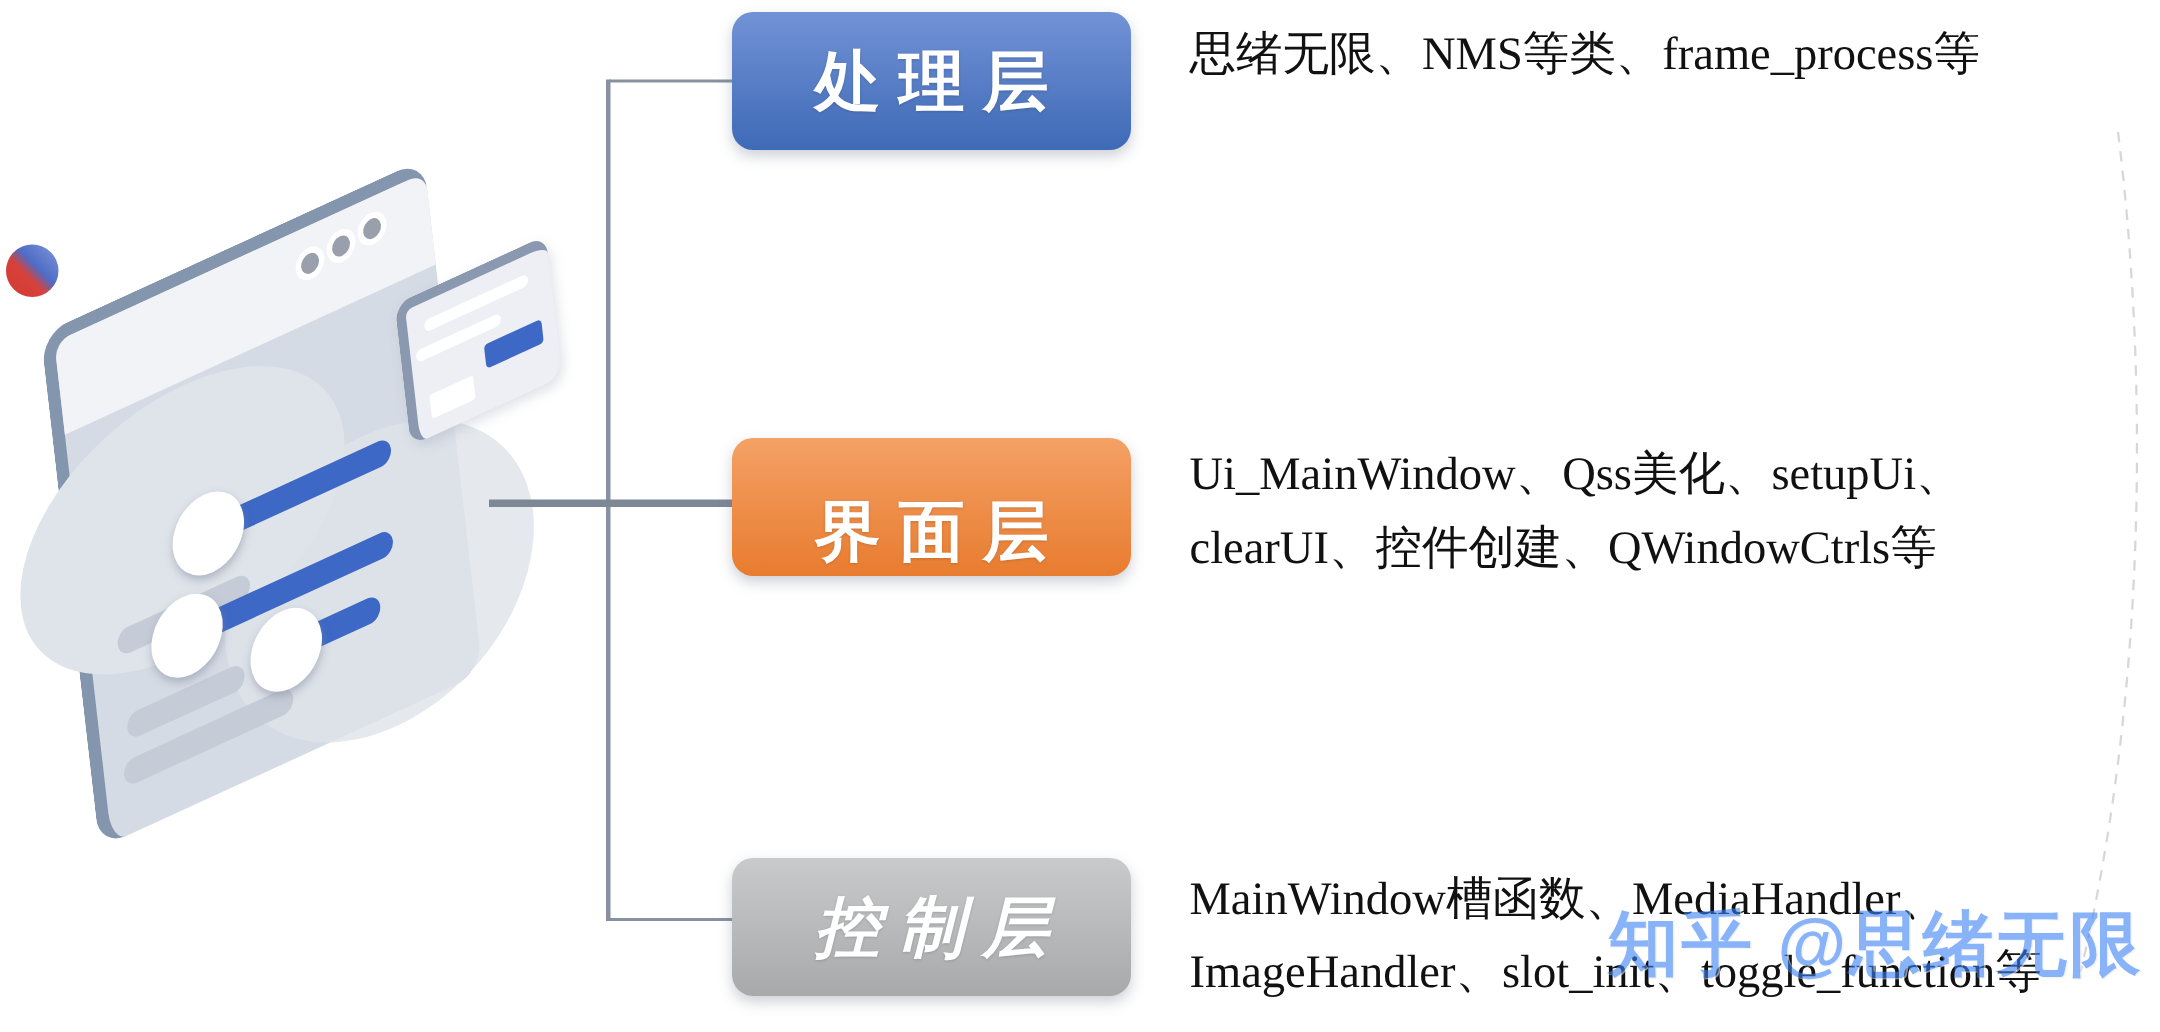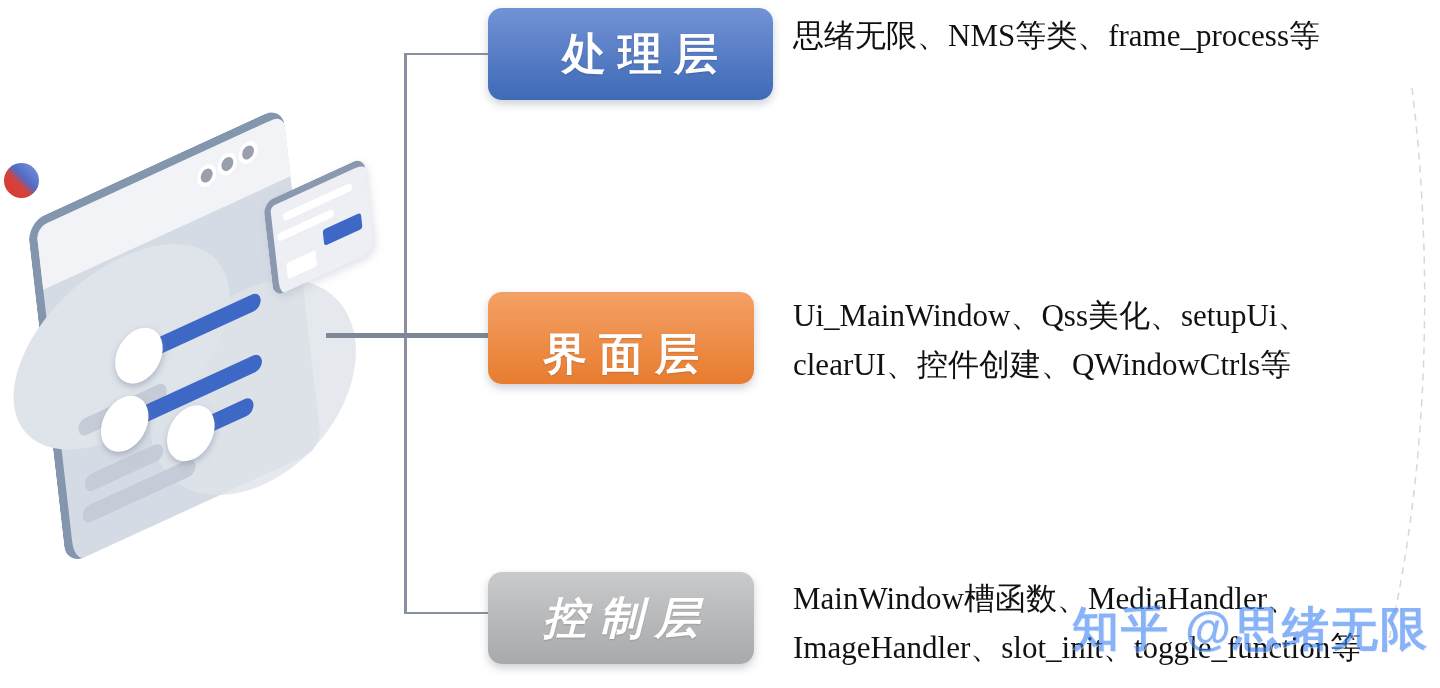--- a/index.html
+++ b/index.html
@@ -123,21 +123,21 @@
     <div class="cline cline-2"></div>
     <div class="cchip"></div>
     <div class="crect"></div>
   </div>
 
   <div class="conn conn-spine"></div>
   <div class="conn conn-top"></div>
   <div class="conn conn-mid"></div>
   <div class="conn conn-bottom"></div>
 
-  <div class="node-box box-0" style="background: linear-gradient(rgb(114, 146, 214), rgb(62, 106, 182)); padding-left: 19px;">
+  <div class="node-box box-0" style="background: linear-gradient(rgb(114, 146, 214), rgb(62, 106, 182));">
     <span class="label">处理层</span>
   </div>
   <div class="node-box box-1" style="background: linear-gradient(rgb(244, 161, 102), rgb(232, 124, 47)); align-items: flex-end;">
     <span class="label">界面层</span>
   </div>
   <div class="node-box box-2" style="background: linear-gradient(rgb(201, 202, 204), rgb(168, 169, 171));">
     <span class="label">控制层</span>
   </div>
 
   <div class="desc desc-0">

